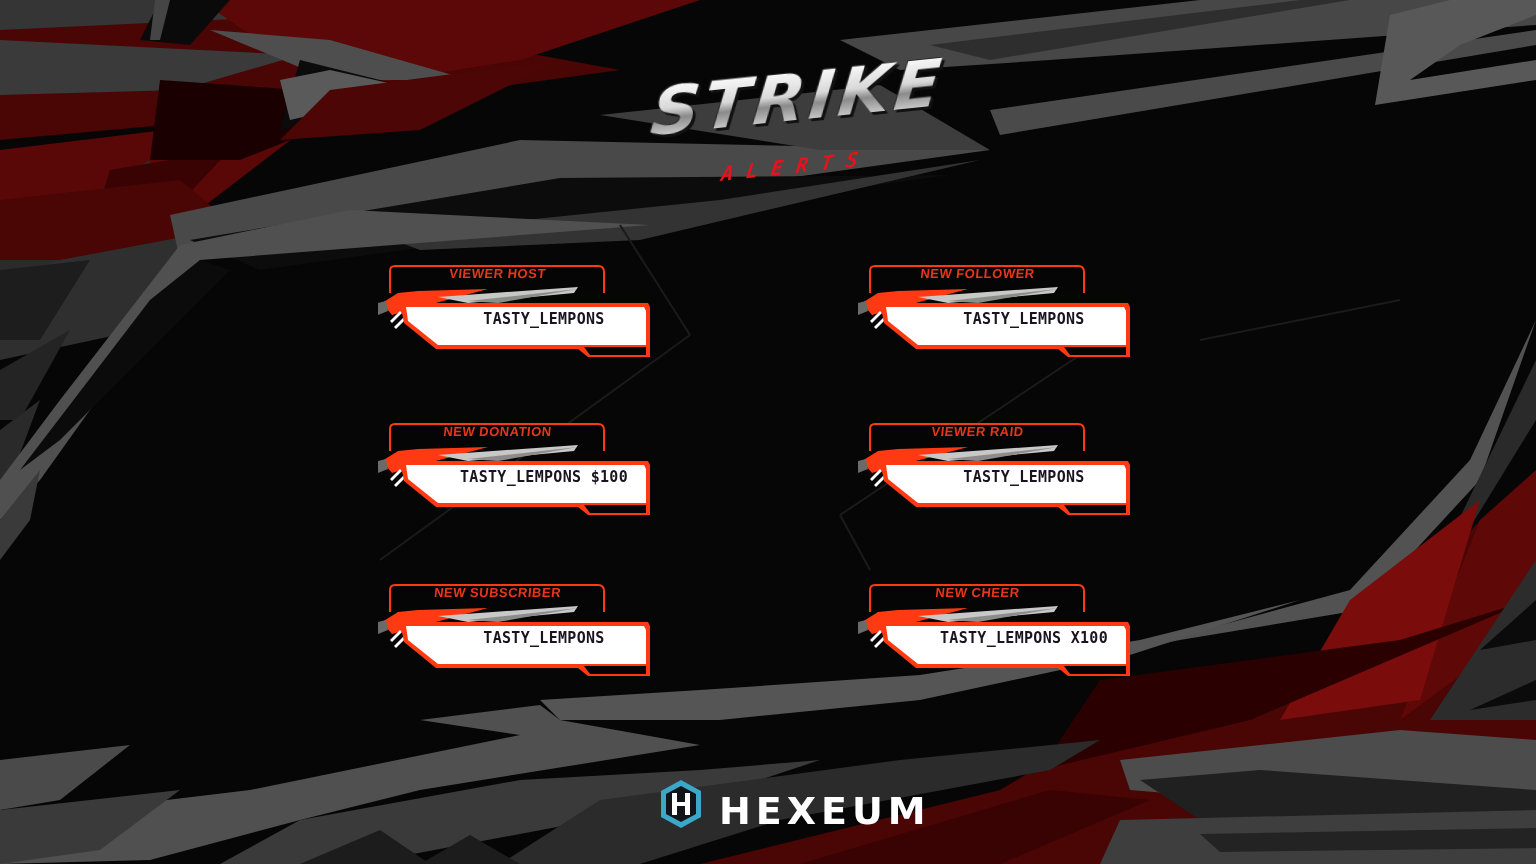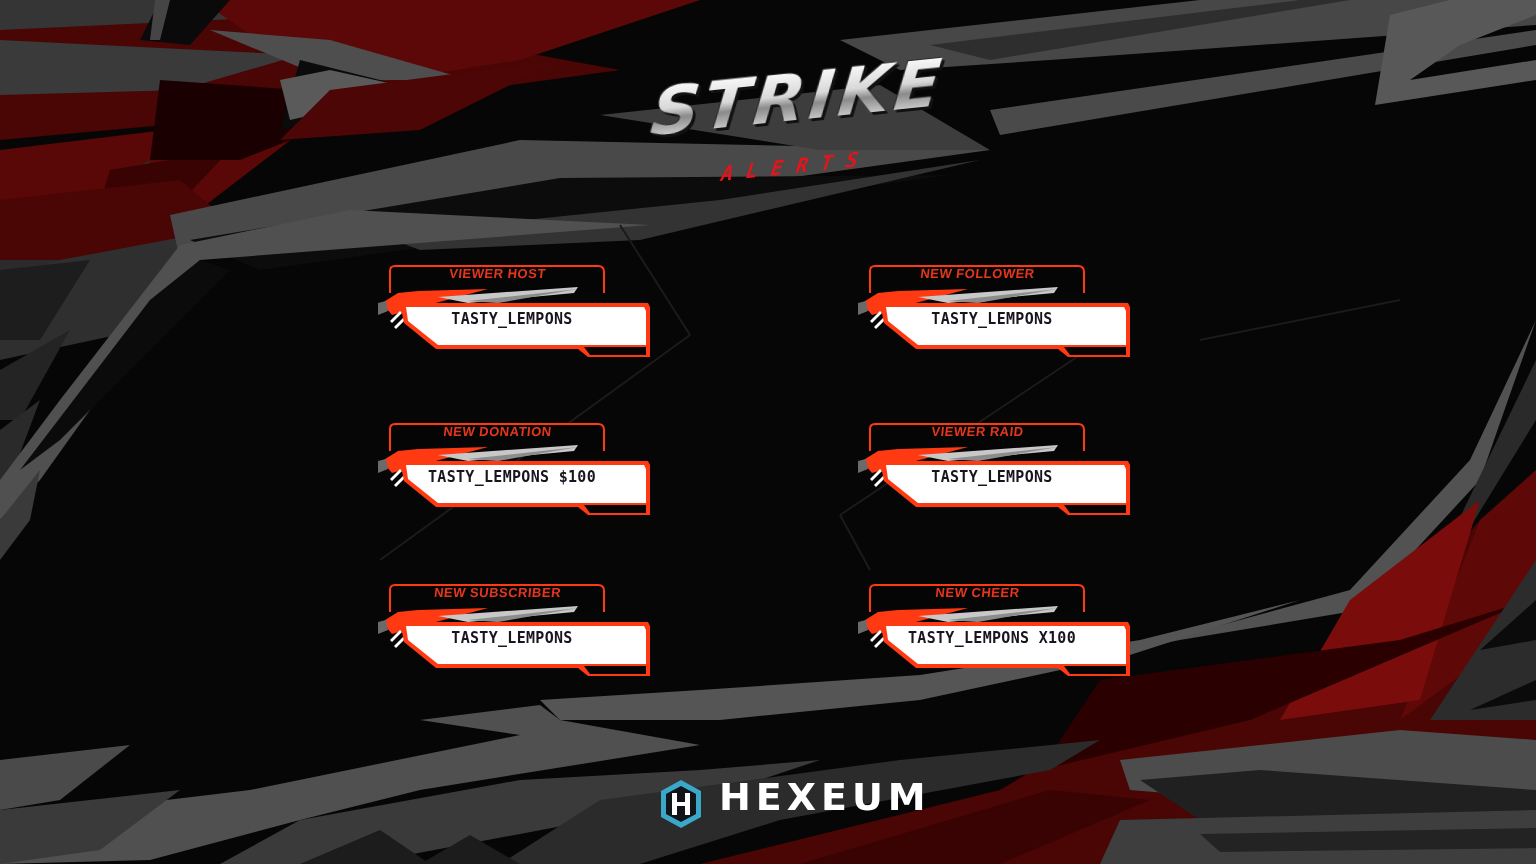--- a/index.html
+++ b/index.html
@@ -89,42 +89,42 @@
       font-weight: bold;
       font-size: 13px;
       letter-spacing: 0.5px;
       color: #e5361c;
       transform: skewX(-6deg);
       line-height: 16px;
       white-space: nowrap;
     }
     .alert-name {
       position: absolute;
-      left: 12px;
+      left: 44px;
       top: 47px;
       width: 244px;
       text-align: center;
       font-family: "DejaVu Sans Mono", monospace;
       font-weight: bold;
       font-size: 15px;
       letter-spacing: 0.3px;
       color: #1a1420;
       line-height: 18px;
       white-space: nowrap;
       transform: scaleY(1.05);
     }
 
     
     .brand {
       position: absolute;
       left: 657px;
       top: 778px;
       height: 52px;
       display: flex;
-      align-items: flex-start;
+      align-items: flex-end;
     }
     .brand-hex {
       width: 48px;
       height: 52px;
       position: relative;
     }
     .brand-hex svg { width: 48px; height: 52px; display: block; }
     .brand-name {
       margin-left: 14px;
       font-family: "DejaVu Sans", sans-serif;

